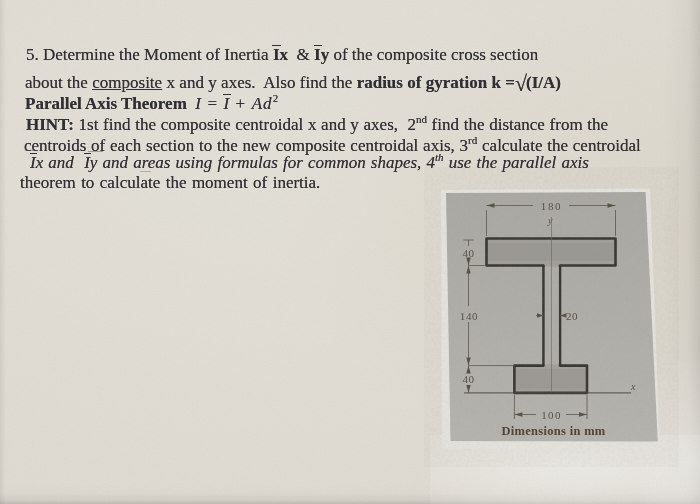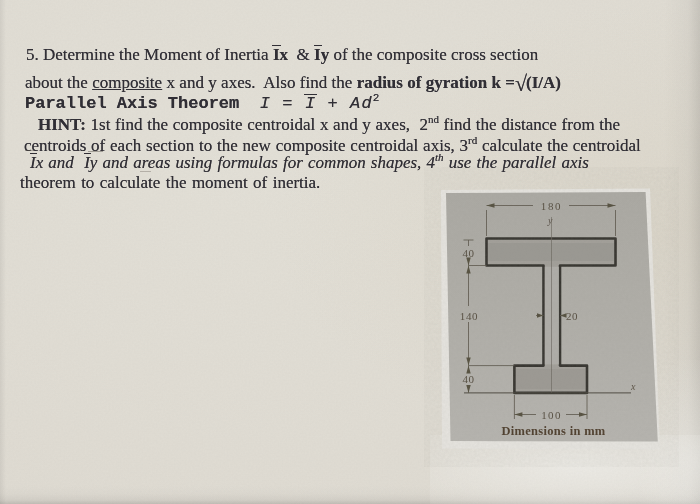--- a/index.html
+++ b/index.html
@@ -26,23 +26,23 @@
 
 <div style="position:absolute;left:430px;top:435px;width:270px;height:69px;
   background:radial-gradient(85% 95% at 55% 45%, rgba(240,239,235,0.75) 0%, rgba(240,239,235,0.0) 100%);"></div>
 <div style="position:absolute;left:640px;top:360px;width:60px;height:144px;
   background:radial-gradient(100% 80% at 90% 70%, rgba(238,237,233,0.5) 0%, rgba(238,237,233,0.0) 100%);"></div>
 
 <div class="line" id="L1" style="left:26px;top:46px;">5. Determine the Moment of Inertia <b><span class="ov">I</span>x</b> &nbsp;&amp; <b><span class="ov">I</span>y</b> of the composite cross section</div>
 
 <div class="line" id="L2" style="left:25px;top:73.5px;word-spacing:0.1px;">about the <u>composite</u> x and y axes.&nbsp; Also find the <b>radius of gyration k =<span style="font-size:22px;line-height:0;vertical-align:-2.5px;letter-spacing:-1px">√</span>(I/A)</b></div>
 
-<div class="line" id="L3" style="left:25px;top:95px;font-family:Liberation Mono, monospace;"><b>Parallel Axis Theorem</b>&nbsp; <span style="letter-spacing:1.1px"><i>I</i> = <i class="ov">I</i> + <i>Ad</i><sup>2</sup></span></div>
+<div class="line" id="L3" style="left:25px;top:95px;"><b>Parallel Axis Theorem</b>&nbsp; <span style="letter-spacing:1.1px"><i>I</i> = <i class="ov">I</i> + <i>Ad</i><sup>2</sup></span></div>
 
-<div class="line" id="L4" style="left:26px;top:116px;word-spacing:0.45px;margin-left:12px;"><b>HINT:</b> 1st find the composite centroidal x and y axes,&nbsp; 2<sup>nd</sup> find the distance from the</div>
+<div class="line" id="L4" style="left:26px;top:116px;word-spacing:0.45px;"><b>HINT:</b> 1st find the composite centroidal x and y axes,&nbsp; 2<sup>nd</sup> find the distance from the</div>
 
 <div class="line" id="L5" style="left:24px;top:137px;word-spacing:0.55px;">centroids of each section to the new composite centroidal axis, 3<sup>rd</sup> calculate the centroidal</div>
 
 <div class="line" id="L6" style="left:30px;top:154px;word-spacing:0.9px;font-style:italic;"><span class="ov">I</span>x and&nbsp; <span class="ov">I</span>y and areas using formulas for common shapes, 4<sup>th</sup> use the parallel axis</div>
 
 <div class="line" id="L7" style="left:20px;top:174px;word-spacing:1.2px;">theorem to calculate the moment of inertia.</div>
 
 <div style="position:absolute;left:25px;top:150px;width:9px;height:1.3px;background:rgba(75,70,63,0.4);filter:blur(0.3px);"></div>
 <div style="position:absolute;left:88px;top:150.5px;width:15px;height:1.3px;background:rgba(75,70,63,0.42);filter:blur(0.3px);"></div>
 <div style="position:absolute;left:140px;top:170.5px;width:11px;height:1.2px;background:rgba(75,70,63,0.30);filter:blur(0.3px);"></div>

